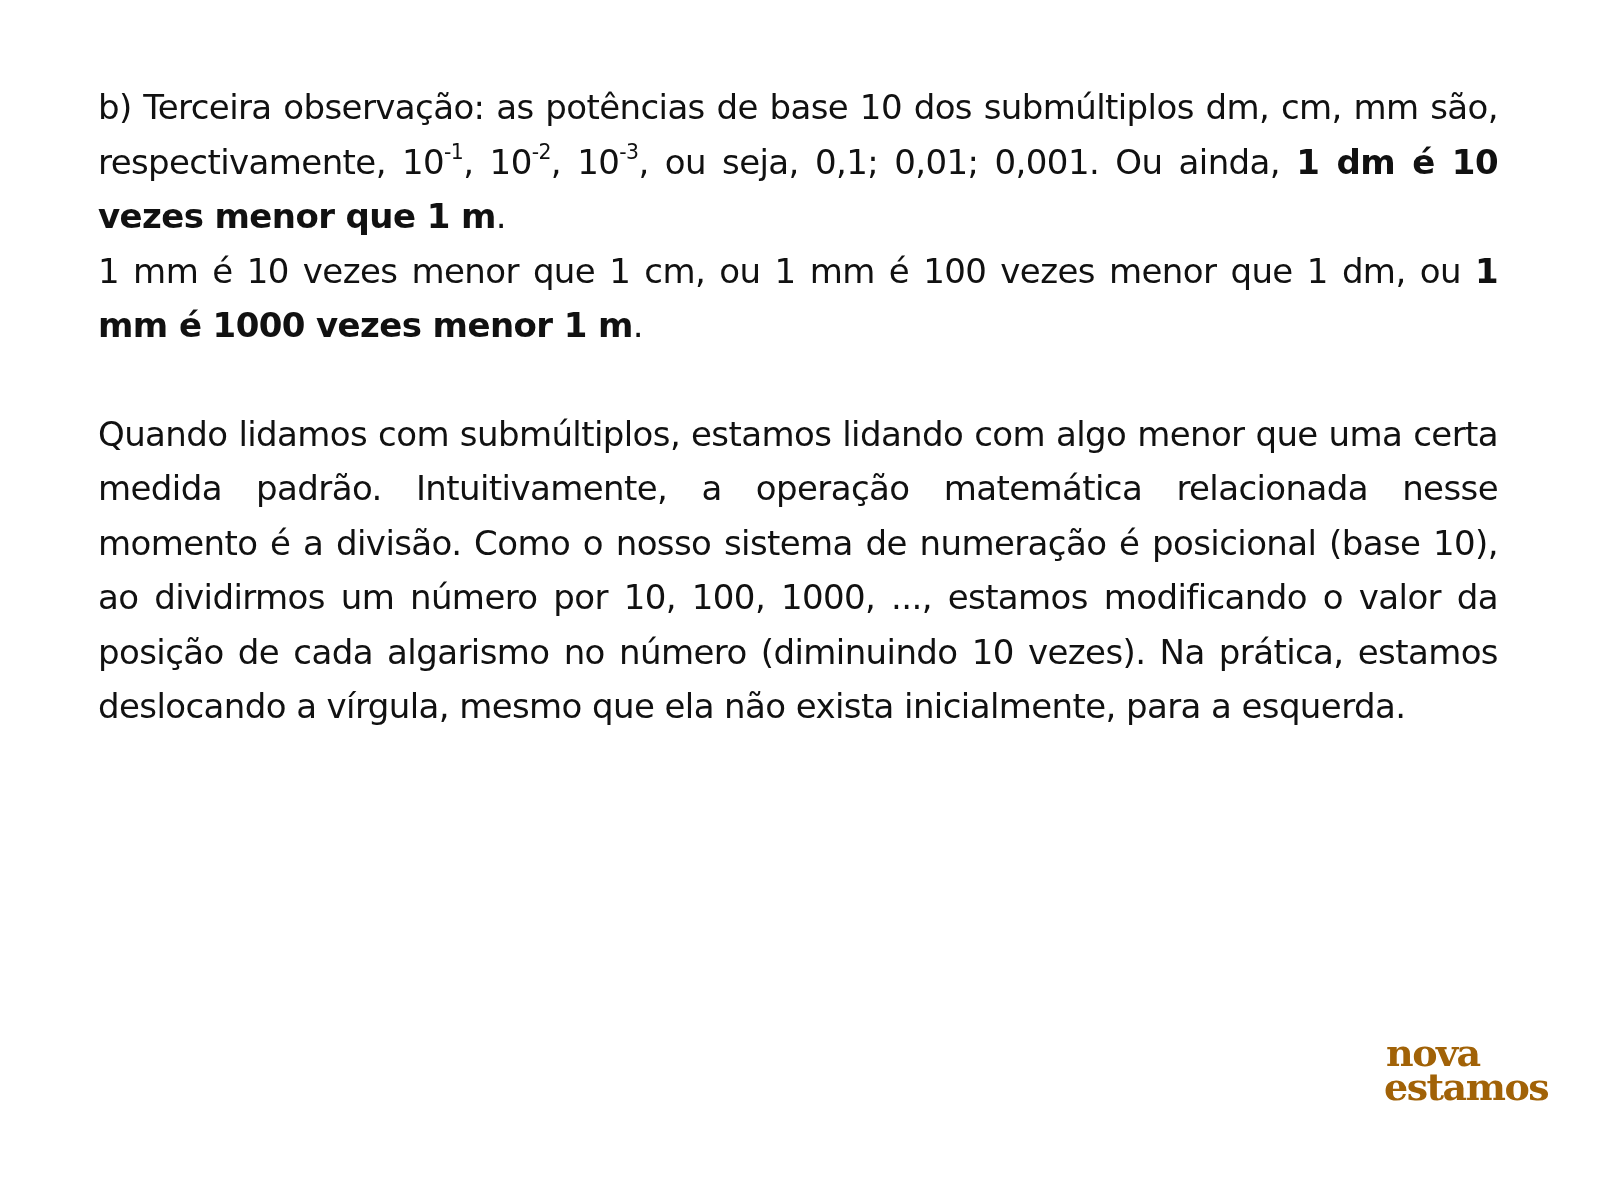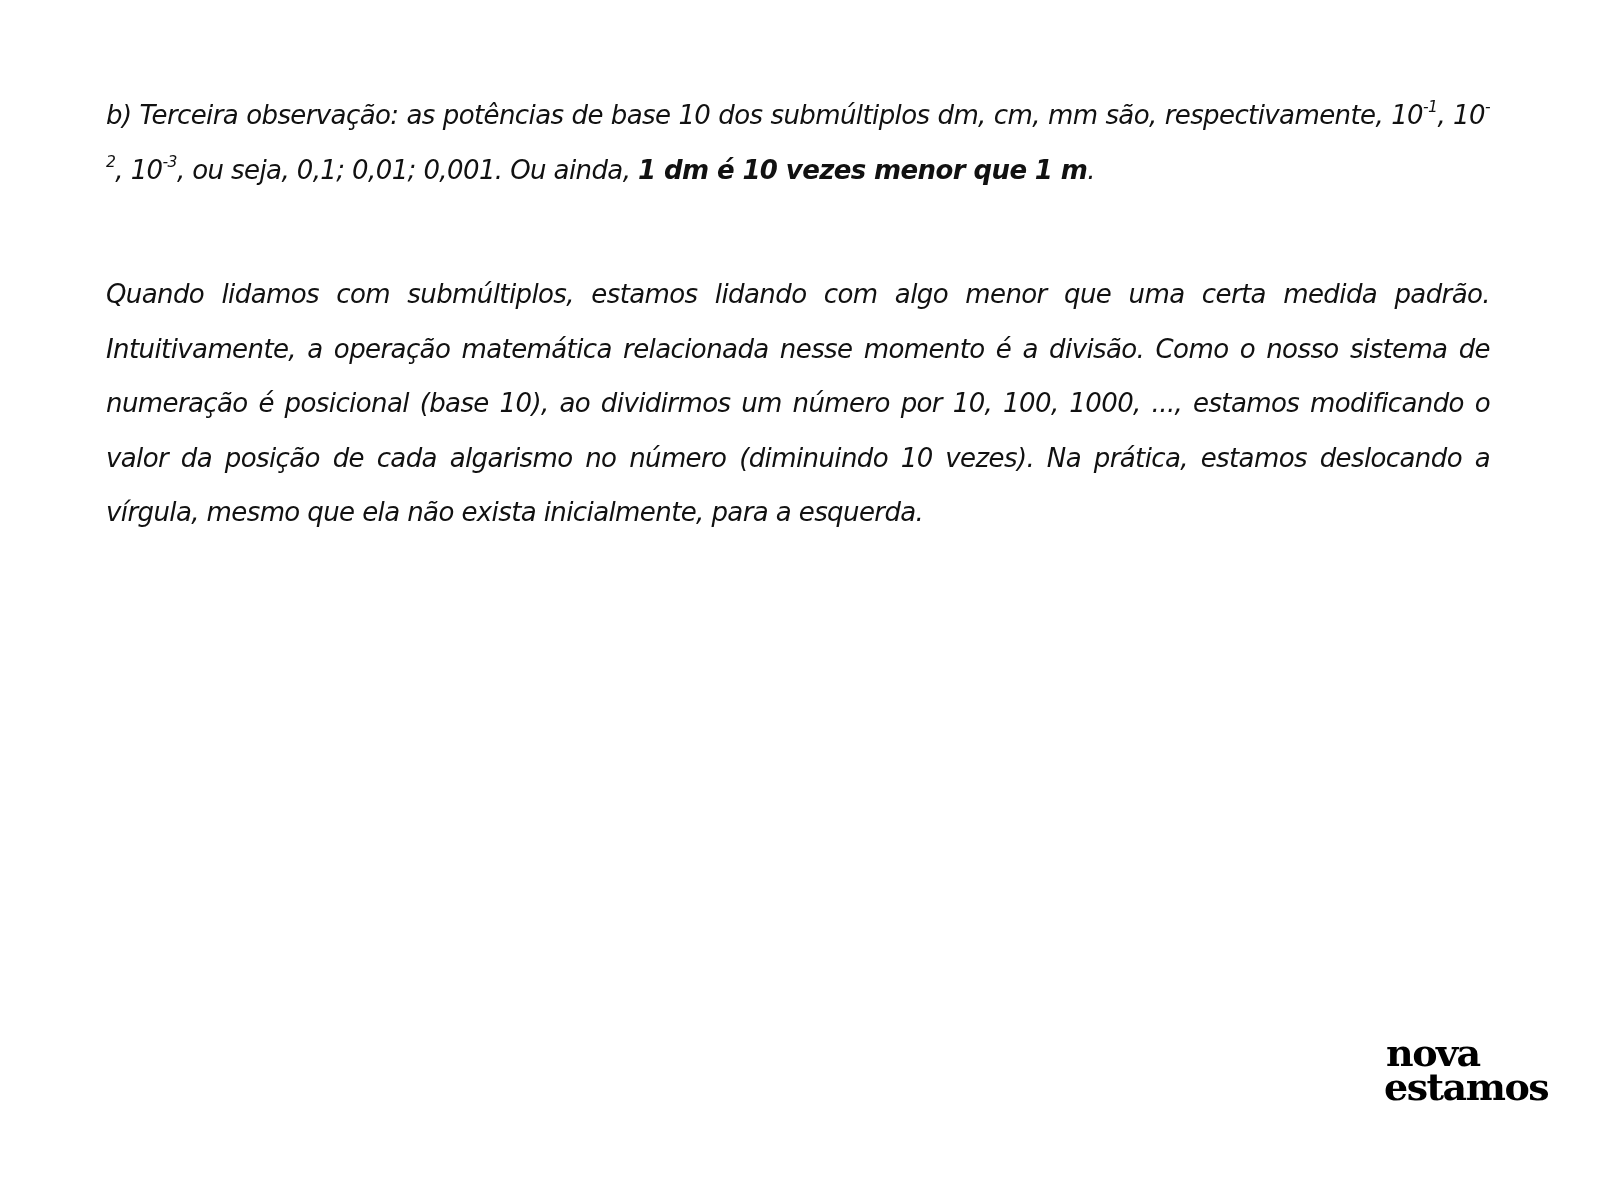--- a/index.html
+++ b/index.html
@@ -1,36 +1,37 @@
 <!DOCTYPE html>
 <html><head>
 <meta charset="utf-8">
 <style>
   html, body { margin: 0; padding: 0; background: #ffffff; }
   body { width: 1600px; height: 1200px; position: relative; overflow: hidden;
          font-family: "DejaVu Sans", "Liberation Sans", sans-serif; color: #111; }
   .page { position: absolute; left: 98px; top: 80px; width: 1400px; }
-  .para { font-size: 26px; line-height: 54.5px; text-align: justify; margin: 8px; letter-spacing: -0.6px; font-style: italic; }
+  .para { font-size: 34px; line-height: 54.5px; text-align: justify; margin: 0; letter-spacing: -0.6px; }
   .last-left { text-align-last: left; }
   .gap { height: 54px; }
   b { font-weight: bold; }
   sup { font-size: 0.6em; line-height: 0; vertical-align: 0.75em; }
-  .logo { position: absolute; left: 1384px; top: 1036px; color: #000000;
+  .logo { position: absolute; left: 1384px; top: 1036px; color: #a16207;
           font-family: "DejaVu Serif", "Liberation Serif", serif; font-weight: bold;
           font-size: 38px; line-height: 34px; letter-spacing: -1.5px; }
   .logo span { display: block; }
   .logo .l1 { padding-left: 2px; }
 </style>
 </head>
 <body>
 
 <div class="page">
   <p class="para"><span>b) Terceira observação: as potências de base 10 dos submúltiplos dm, cm, mm são, respectivamente, </span><span>10</span><sup>-1</sup><span>, </span><span>10</span><sup>-2</sup><span>, </span><span>10</span><sup>-3</sup><span>, ou seja, 0,1; 0,01; 0,001. Ou ainda, </span><b>1 dm é 10 vezes menor que 1 m</b><span>.</span></p>
 
 
+  <p class="para"><span>1 mm é 10 vezes menor que 1 cm, ou 1 mm é 100 vezes menor que 1 dm, ou </span><b>1 mm é 1000 vezes menor 1 m</b><span>.</span></p>
 
   <div class="gap"></div>
 
   <p class="para">Quando lidamos com submúltiplos, estamos lidando com algo menor que uma certa medida padrão. Intuitivamente, a operação matemática relacionada nesse momento é a divisão. Como o nosso sistema de numeração é posicional (base 10), ao dividirmos um número por 10, 100, 1000, ..., estamos modificando o valor da posição de cada algarismo no número (diminuindo 10 vezes). Na prática, estamos deslocando a vírgula, mesmo que ela não exista inicialmente, para a esquerda.</p>
 </div>
 
 <div class="logo">
   <span class="l1">nova</span>
   <span class="l2">estamos</span>
 </div>

